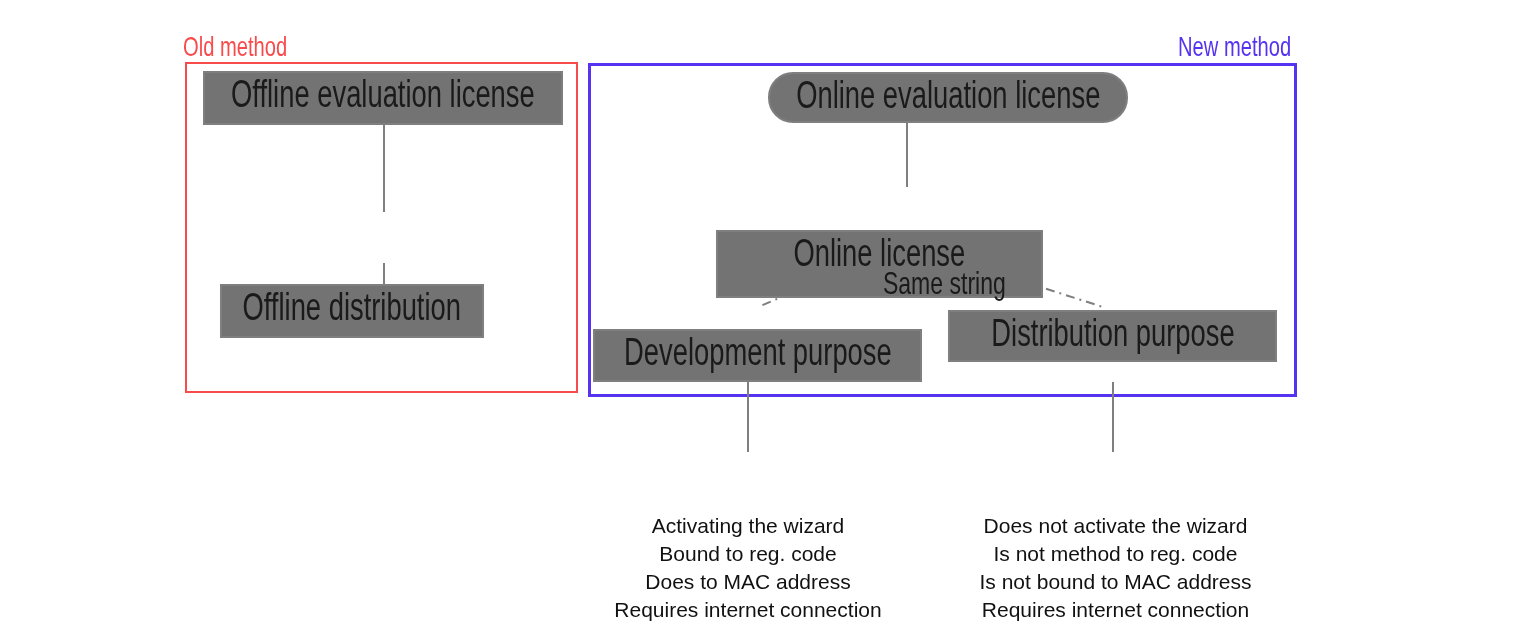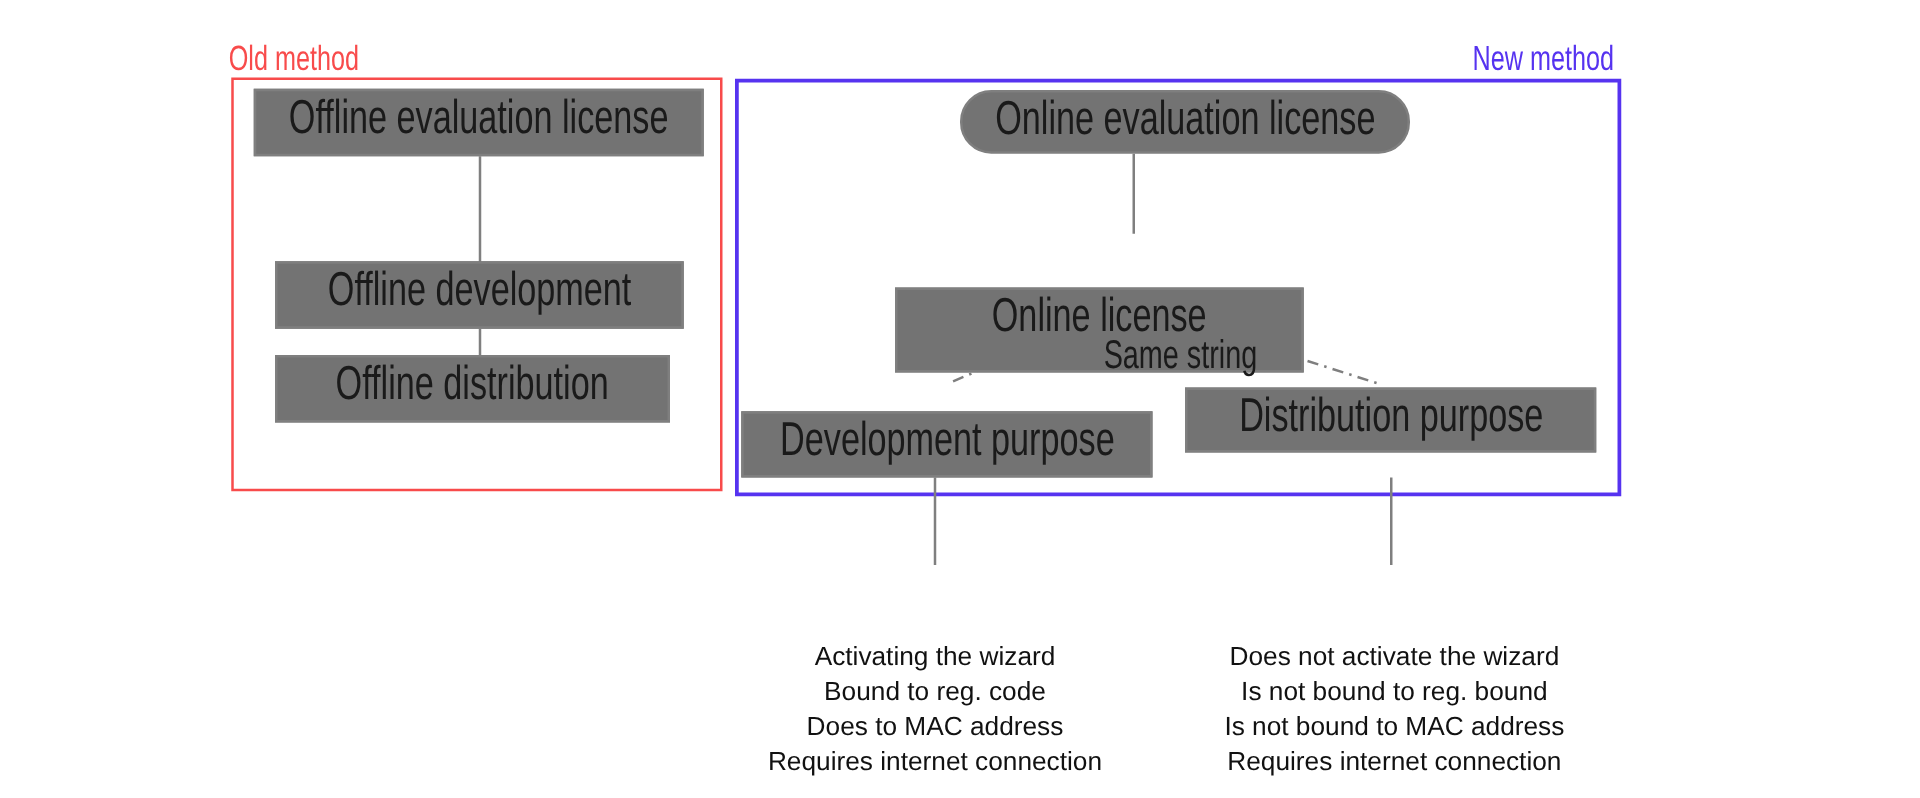--- a/index.html
+++ b/index.html
@@ -24,21 +24,21 @@
     font-size:38px;color:var(--ink);box-sizing:border-box;
   }
   
   .cond{display:inline-block;transform:scaleX(0.72);transform-origin:50% 50%;white-space:nowrap;}
   .method-label .cond{transform-origin:0 50%;}
   .method-label.new .cond{transform-origin:100% 50%;}
 
   
   .n-offline-eval{left:203px;top:71px;width:360px;height:54px;}
   .n-offline-dev {left:220px;top:209px;width:327px;height:54px;}
-  .n-offline-dist{left:220px;top:284px;width:316px;height:54px;}
+  .n-offline-dist{left:220px;top:284px;width:264px;height:54px;}
   
   .n-online-eval{left:768px;top:72px;width:360px;height:51px;border-radius:25px;}
   .n-online-lic {left:716px;top:186px;width:327px;height:68px;margin-top:44px;}
   .n-dev-purpose{left:593px;top:309px;width:329px;height:53px;margin-top:20px;}
   .n-dist-purpose{left:948px;top:310px;width:329px;height:52px;}
 
   .same-string{
     position:absolute;z-index:3;left:830px;top:266px;width:200px;height:34px;
     display:flex;align-items:center;justify-content:flex-end;
     font-size:32px;color:var(--ink);
@@ -75,23 +75,20 @@
   <div class="method-label old">
     <span class="cond">Old method</span>
   </div>
   <div class="method-label new">
     <span class="cond">New method</span>
   </div>
 
   <div class="node n-offline-eval">
     <span class="cond">Offline evaluation license</span>
   </div>
-  <div class="node n-offline-dev">
-    <span class="cond">Offline development</span>
-  </div>
   <div class="node n-offline-dist">
     <span class="cond">Offline distribution</span>
   </div>
 
   <div class="node n-online-eval">
     <span class="cond">Online evaluation license</span>
   </div>
   <div class="node n-online-lic">
     <span class="cond">Online license</span>
   </div>
@@ -106,18 +103,18 @@
   </div>
 
   <div class="notes dev">
     <div>Activating the wizard</div>
     <div>Bound to reg. code</div>
     <div>Does to MAC address</div>
     <div>Requires internet connection</div>
   </div>
   <div class="notes dist">
     <div>Does not activate the wizard</div>
-    <div>Is not bound to reg. bound</div>
+    <div>Is not method to reg. code</div>
     <div>Is not bound to MAC address</div>
     <div>Requires internet connection</div>
   </div>
 
 </div>
 
 </body></html>

